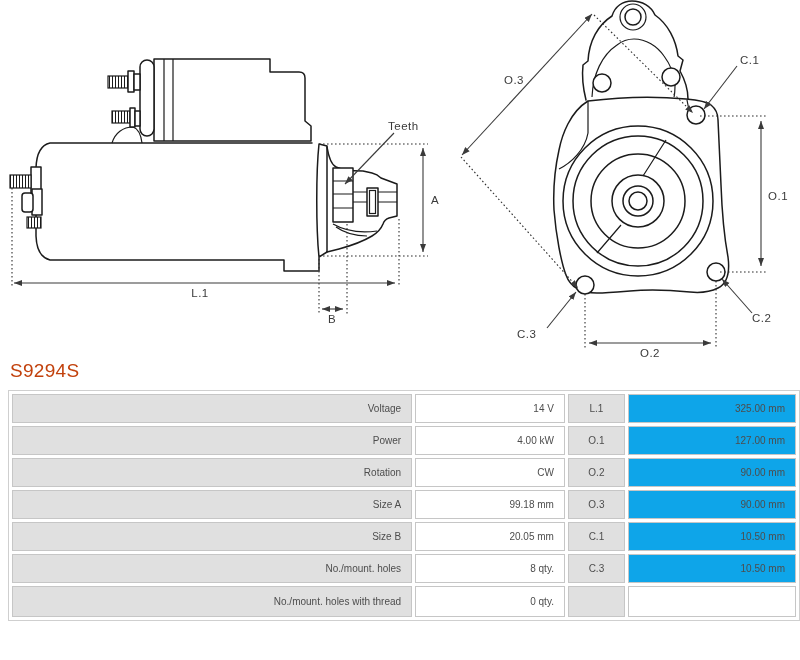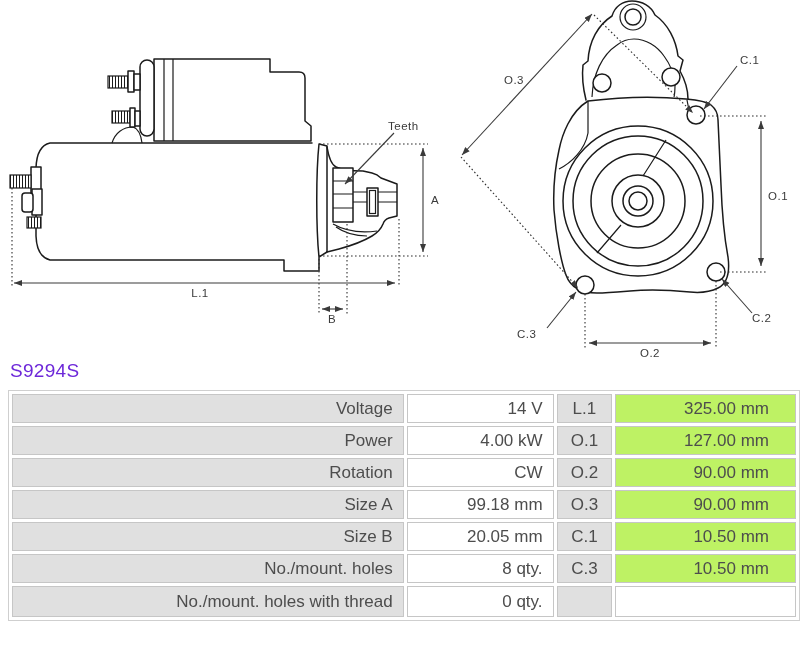--- a/index.html
+++ b/index.html
@@ -8,26 +8,26 @@
   #drawings{position:absolute;left:0;top:0;width:800px;height:362px;}
   svg text{font-family:"Liberation Sans", sans-serif;font-size:11.5px;fill:#3a3a3a;letter-spacing:.5px;}
   .part{stroke:#1b1b1b;stroke-width:1.5;fill:none;stroke-linejoin:round;stroke-linecap:round;}
   .partf{stroke:#1b1b1b;stroke-width:1.5;fill:#ffffff;stroke-linejoin:round;}
   .thin{stroke:#1b1b1b;stroke-width:1.2;fill:none;}
   .dim{stroke:#3a3a3a;stroke-width:1.1;fill:none;}
   .dot{stroke:#2e2e2e;stroke-width:1.1;fill:none;stroke-dasharray:1.6 2.4;}
   #title{position:absolute;left:10px;top:360px;font-size:19px;font-weight:500;letter-spacing:.3px;}
   #spec{position:absolute;left:8px;top:390px;}
   table.spec{border-collapse:separate;border-spacing:3px;border:1px solid #cfcfcf;background:#fff;}
-  table.spec td{height:27px;font-size:17px;color:#4d4d4d;border:1px solid #c6c6c6;
+  table.spec td{height:27px;font-size:10px;color:#4d4d4d;border:1px solid #c6c6c6;
                 vertical-align:middle;white-space:nowrap;}
   td.lbl{width:399px;background:#e0e0e0;text-align:right;padding:0 10px 0 4px;}
   td.val{width:139px;background:#ffffff;text-align:right;padding:0 10px 0 4px;}
   td.dim-c{width:53px;background:#e0e0e0;text-align:center;padding:0 2px;}
-  td.val2{width:158px;background:#bef264;text-align:right;padding:0 26px 0 4px;}
+  td.val2{width:158px;background:#0ea5e9;text-align:right;padding:0 10px 0 4px;}
   td.none{border:none;background:transparent;}
 </style>
 </head>
 <body>
 
 <div id="page">
 
   <svg id="drawings" viewBox="0 0 800 362" xmlns="http://www.w3.org/2000/svg">
     <defs>
       <pattern id="hatch" width="3" height="4" patternUnits="userSpaceOnUse">
@@ -132,21 +132,21 @@
 
       <line class="dim" x1="737" y1="66" x2="704" y2="109" marker-end="url(#arrE)"></line>
       <text x="740" y="64" text-anchor="start">C.1</text>
       <line class="dim" x1="752" y1="313" x2="722" y2="279" marker-end="url(#arrE)"></line>
       <text x="752" y="322" text-anchor="start">C.2</text>
       <line class="dim" x1="547" y1="328" x2="576" y2="292" marker-end="url(#arrE)"></line>
       <text x="517" y="338" text-anchor="start">C.3</text>
     </g>
   </svg>
 
-  <div id="title" style="color: #6d28d9;">S9294S</div>
+  <div id="title" style="color: #c2410c;">S9294S</div>
 
   <div id="spec">
     <table class="spec">
       <tbody>
         <tr>
           <td class="lbl">Voltage</td>
           <td class="val">14 V</td>
           <td class="dim-c">L.1</td>
           <td class="val2">325.00 mm</td>
         </tr>

